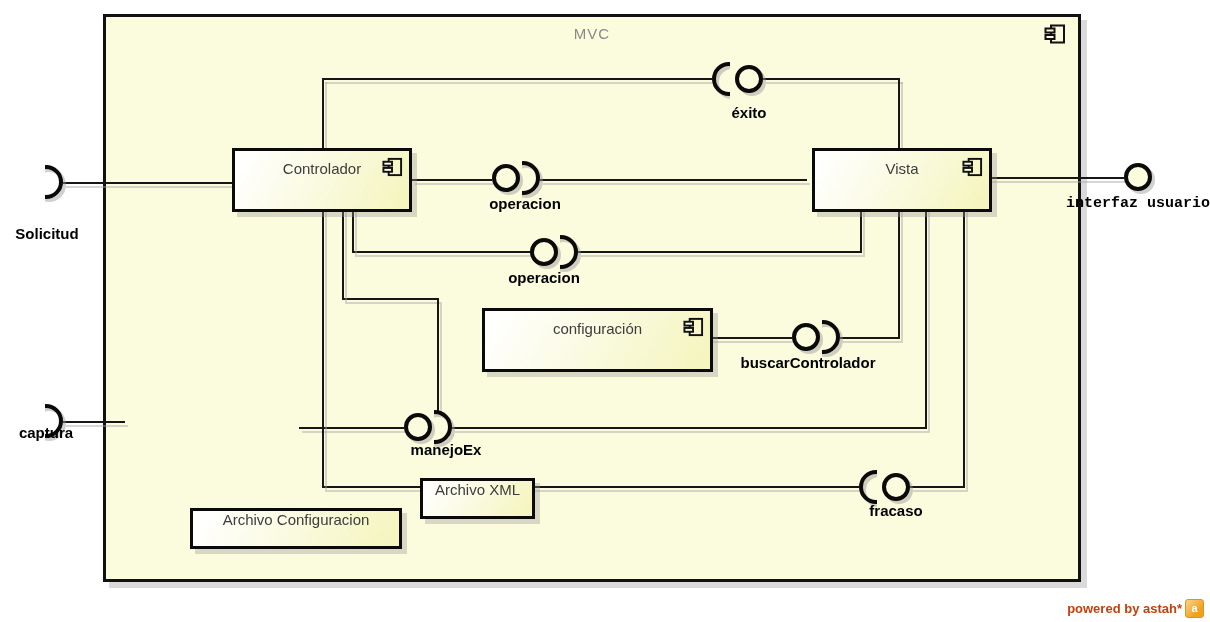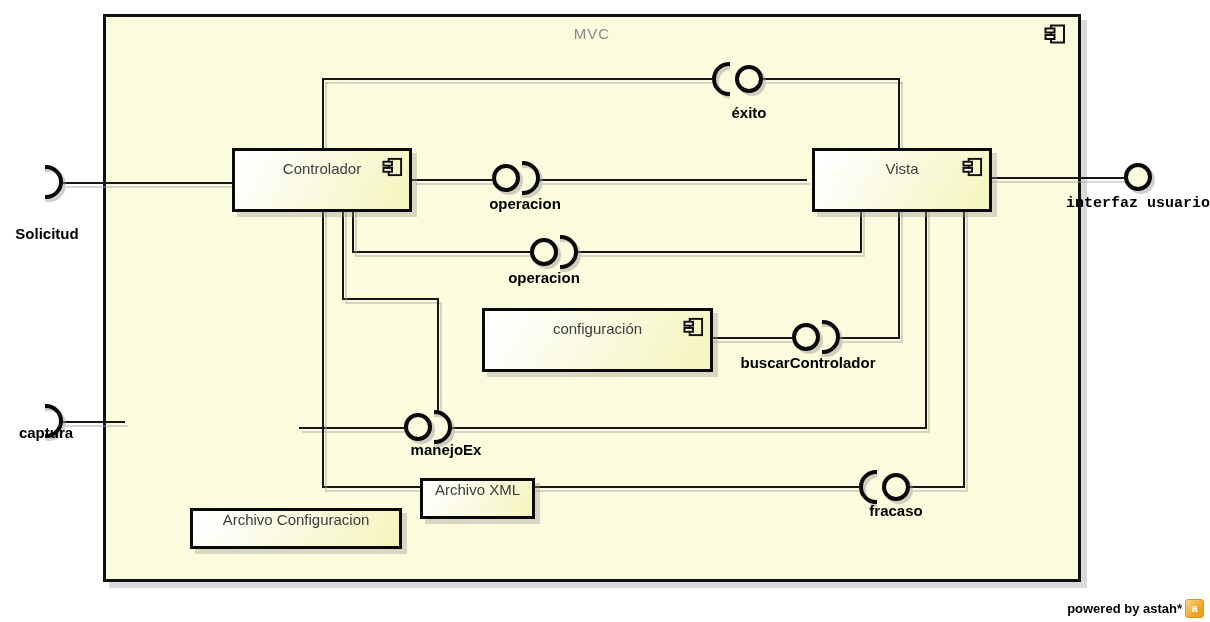--- a/index.html
+++ b/index.html
@@ -51,21 +51,21 @@
   .socket.open-right{clip-path:inset(-6px 47% -6px -6px);}  
   .socket.open-left {clip-path:inset(-6px -6px -6px 47%);}  
   .iflabel{
     position:absolute;transform:translateX(-50%);
     font-size:15px;font-weight:bold;color:#000;white-space:nowrap;z-index:4;
   }
   
   .watermark{
     position:absolute;right:6px;bottom:4px;display:flex;align-items:center;gap:3px;
   }
-  .watermark .wtext{font-size:13px;font-weight:bold;color:#000000;}
+  .watermark .wtext{font-size:13px;font-weight:bold;color:#c2410c;}
   .wlogo{
     width:17px;height:17px;border-radius:3px;
     background:linear-gradient(135deg,#fbd38a 0%,#f0a21f 70%);
     border:1px solid #e09416;color:#fff;font-size:11px;font-weight:bold;
     display:flex;align-items:center;justify-content:center;line-height:1;
   }
   svg.comp-glyph{display:block;}
 </style>
 </head>
 <body>

